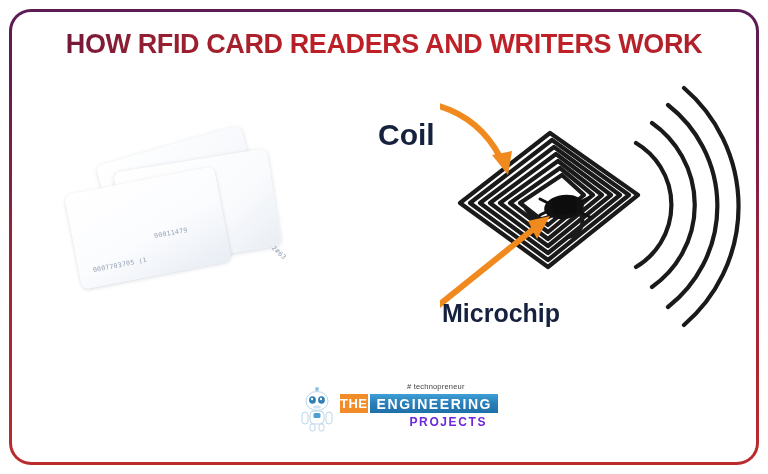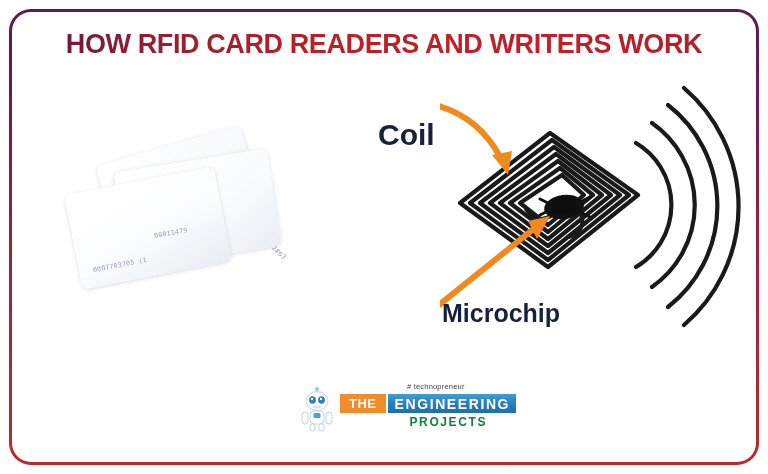--- a/index.html
+++ b/index.html
@@ -173,21 +173,21 @@
     display: flex;
     align-items: stretch;
     height: 19px;
   }
   .logo-the {
     background: #f28c28;
     color: #ffffff;
     font-size: 13px;
     font-weight: bold;
     letter-spacing: 0.5px;
-    padding: 0 9px;
+    padding: 0 0;
     display: flex;
     align-items: center;
     line-height: 1;
   }
   .logo-eng {
     background: linear-gradient(to bottom, #3e9fd6 0%, #2b7fb8 50%, #1f6fa8 100%);
     color: #ffffff;
     font-size: 14px;
     font-weight: bold;
     letter-spacing: 1.6px;
@@ -196,21 +196,21 @@
     display: flex;
     align-items: center;
     line-height: 1;
   }
   .logo-projects {
     position: absolute;
     right: 2px;
     top: 33px;
     font-size: 12px;
     font-weight: bold;
-    color: #15803d;
+    color: #6d28d9;
     letter-spacing: 1.6px;
     white-space: nowrap;
   }
 </style>
 </head>
 <body>
 
 <div id="infographic">
 
   <div class="frame">

